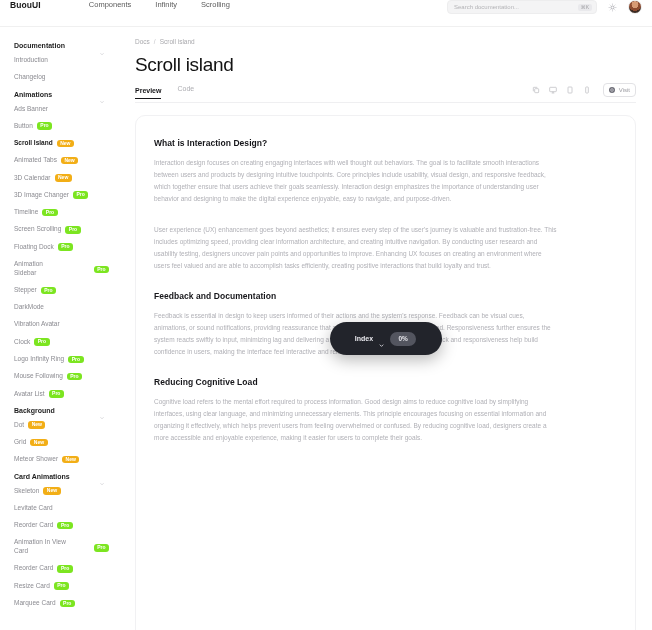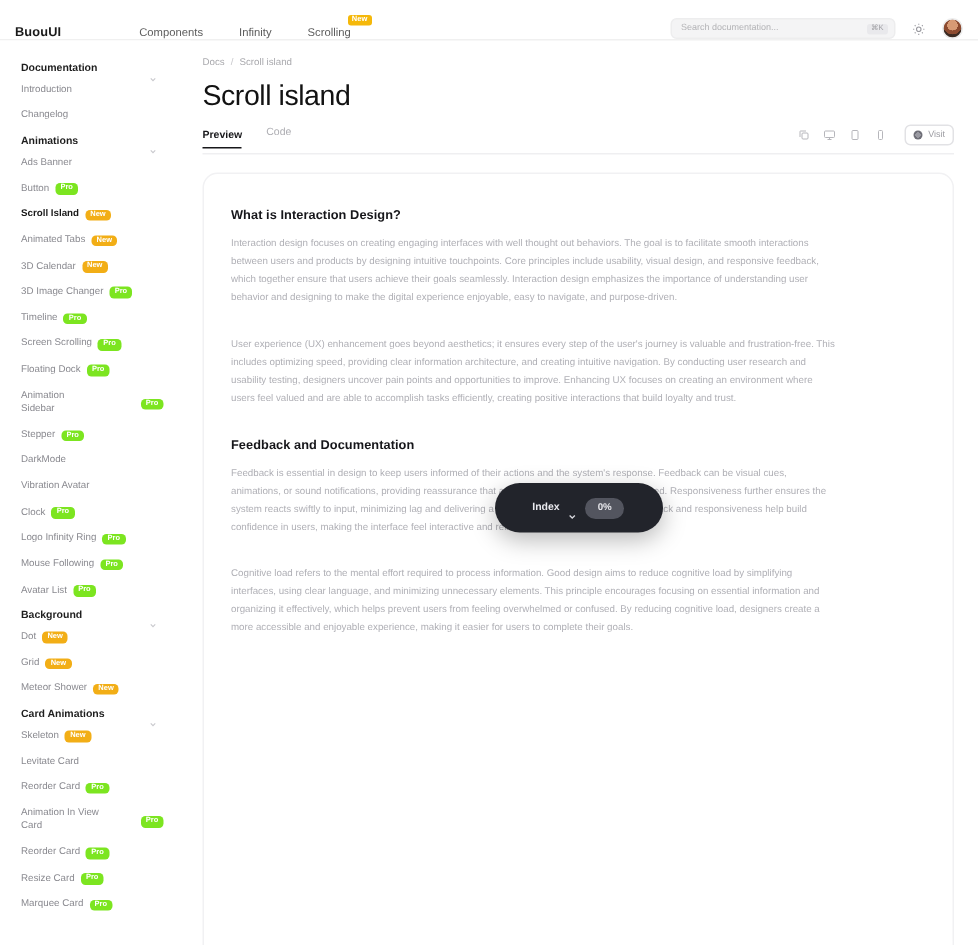--- a/index.html
+++ b/index.html
@@ -8,31 +8,31 @@
     background: #ffffff;
     font-family: "Liberation Sans", sans-serif;
     overflow: hidden;
     color: #0f0f0f;
   }
   .app { position: relative; width: 652px; height: 630px; display: flex; flex-direction: column; }
 
   
   .topnav {
     height: 27px; flex: 0 0 27px;
-    display: flex; align-items: flex-end;
+    display: flex; align-items: flex-start;
     padding: 0 10px;
     background: #ffffff;
     border-bottom: 1px solid #f0f0f0;
-    gap: 0;
+    gap: 12px;
   }
   .brand {
     font-size: 8.5px; font-weight: 700; letter-spacing: .1px;
     color: #1a1a1a; margin-right: 36px; white-space: nowrap;
   }
-  .nav-links { display: flex; align-items: center; gap: 24px; margin-left: 16px; }
+  .nav-links { display: flex; align-items: center; gap: 24px; }
   .nav-link {
     position: relative;
     font-size: 7.5px; color: #5c5c5c; white-space: nowrap;
   }
   .nav-badge {
     position: absolute; top: -7px; right: -14px;
     background: #f5b80a; color: #ffffff;
     font-size: 5px; font-weight: 700;
     padding: 1px 3px; border-radius: 2px; line-height: 1;
   }
@@ -406,20 +406,21 @@
               <p>Interaction design focuses on creating engaging interfaces with well thought out behaviors. The goal is to facilitate smooth interactions between users and products by designing intuitive touchpoints. Core principles include usability, visual design, and responsive feedback, which together ensure that users achieve their goals seamlessly. Interaction design emphasizes the importance of understanding user behavior and designing to make the digital experience enjoyable, easy to navigate, and purpose-driven.</p>
             </div>
             <div class="sec">
               <p>User experience (UX) enhancement goes beyond aesthetics; it ensures every step of the user's journey is valuable and frustration-free. This includes optimizing speed, providing clear information architecture, and creating intuitive navigation. By conducting user research and usability testing, designers uncover pain points and opportunities to improve. Enhancing UX focuses on creating an environment where users feel valued and are able to accomplish tasks efficiently, creating positive interactions that build loyalty and trust.</p>
             </div>
             <div class="sec">
               <h3>Feedback and Documentation</h3>
               <p>Feedback is essential in design to keep users informed of their actions and the system's response. Feedback can be visual cues, animations, or sound notifications, providing reassurance that an interaction is successfully executed. Responsiveness further ensures the system reacts swiftly to input, minimizing lag and delivering a seamless experience. Effective feedback and responsiveness help build confidence in users, making the interface feel interactive and reliable.</p>
             </div>
             <div class="sec">
+              <h3>Reducing Cognitive Load</h3>
               <p>Cognitive load refers to the mental effort required to process information. Good design aims to reduce cognitive load by simplifying interfaces, using clear language, and minimizing unnecessary elements. This principle encourages focusing on essential information and organizing it effectively, which helps prevent users from feeling overwhelmed or confused. By reducing cognitive load, designers create a more accessible and enjoyable experience, making it easier for users to complete their goals.</p>
             </div>
           </div>
 
         <div class="island">
           <span class="island-label">Index</span>
           <span class="island-chev">
             <svg viewBox="0 0 24 24" width="7" height="7" fill="none" stroke="#d6d6dc" stroke-width="3">
                 <path d="M6 9l6 6 6-6"></path>
               </svg>

